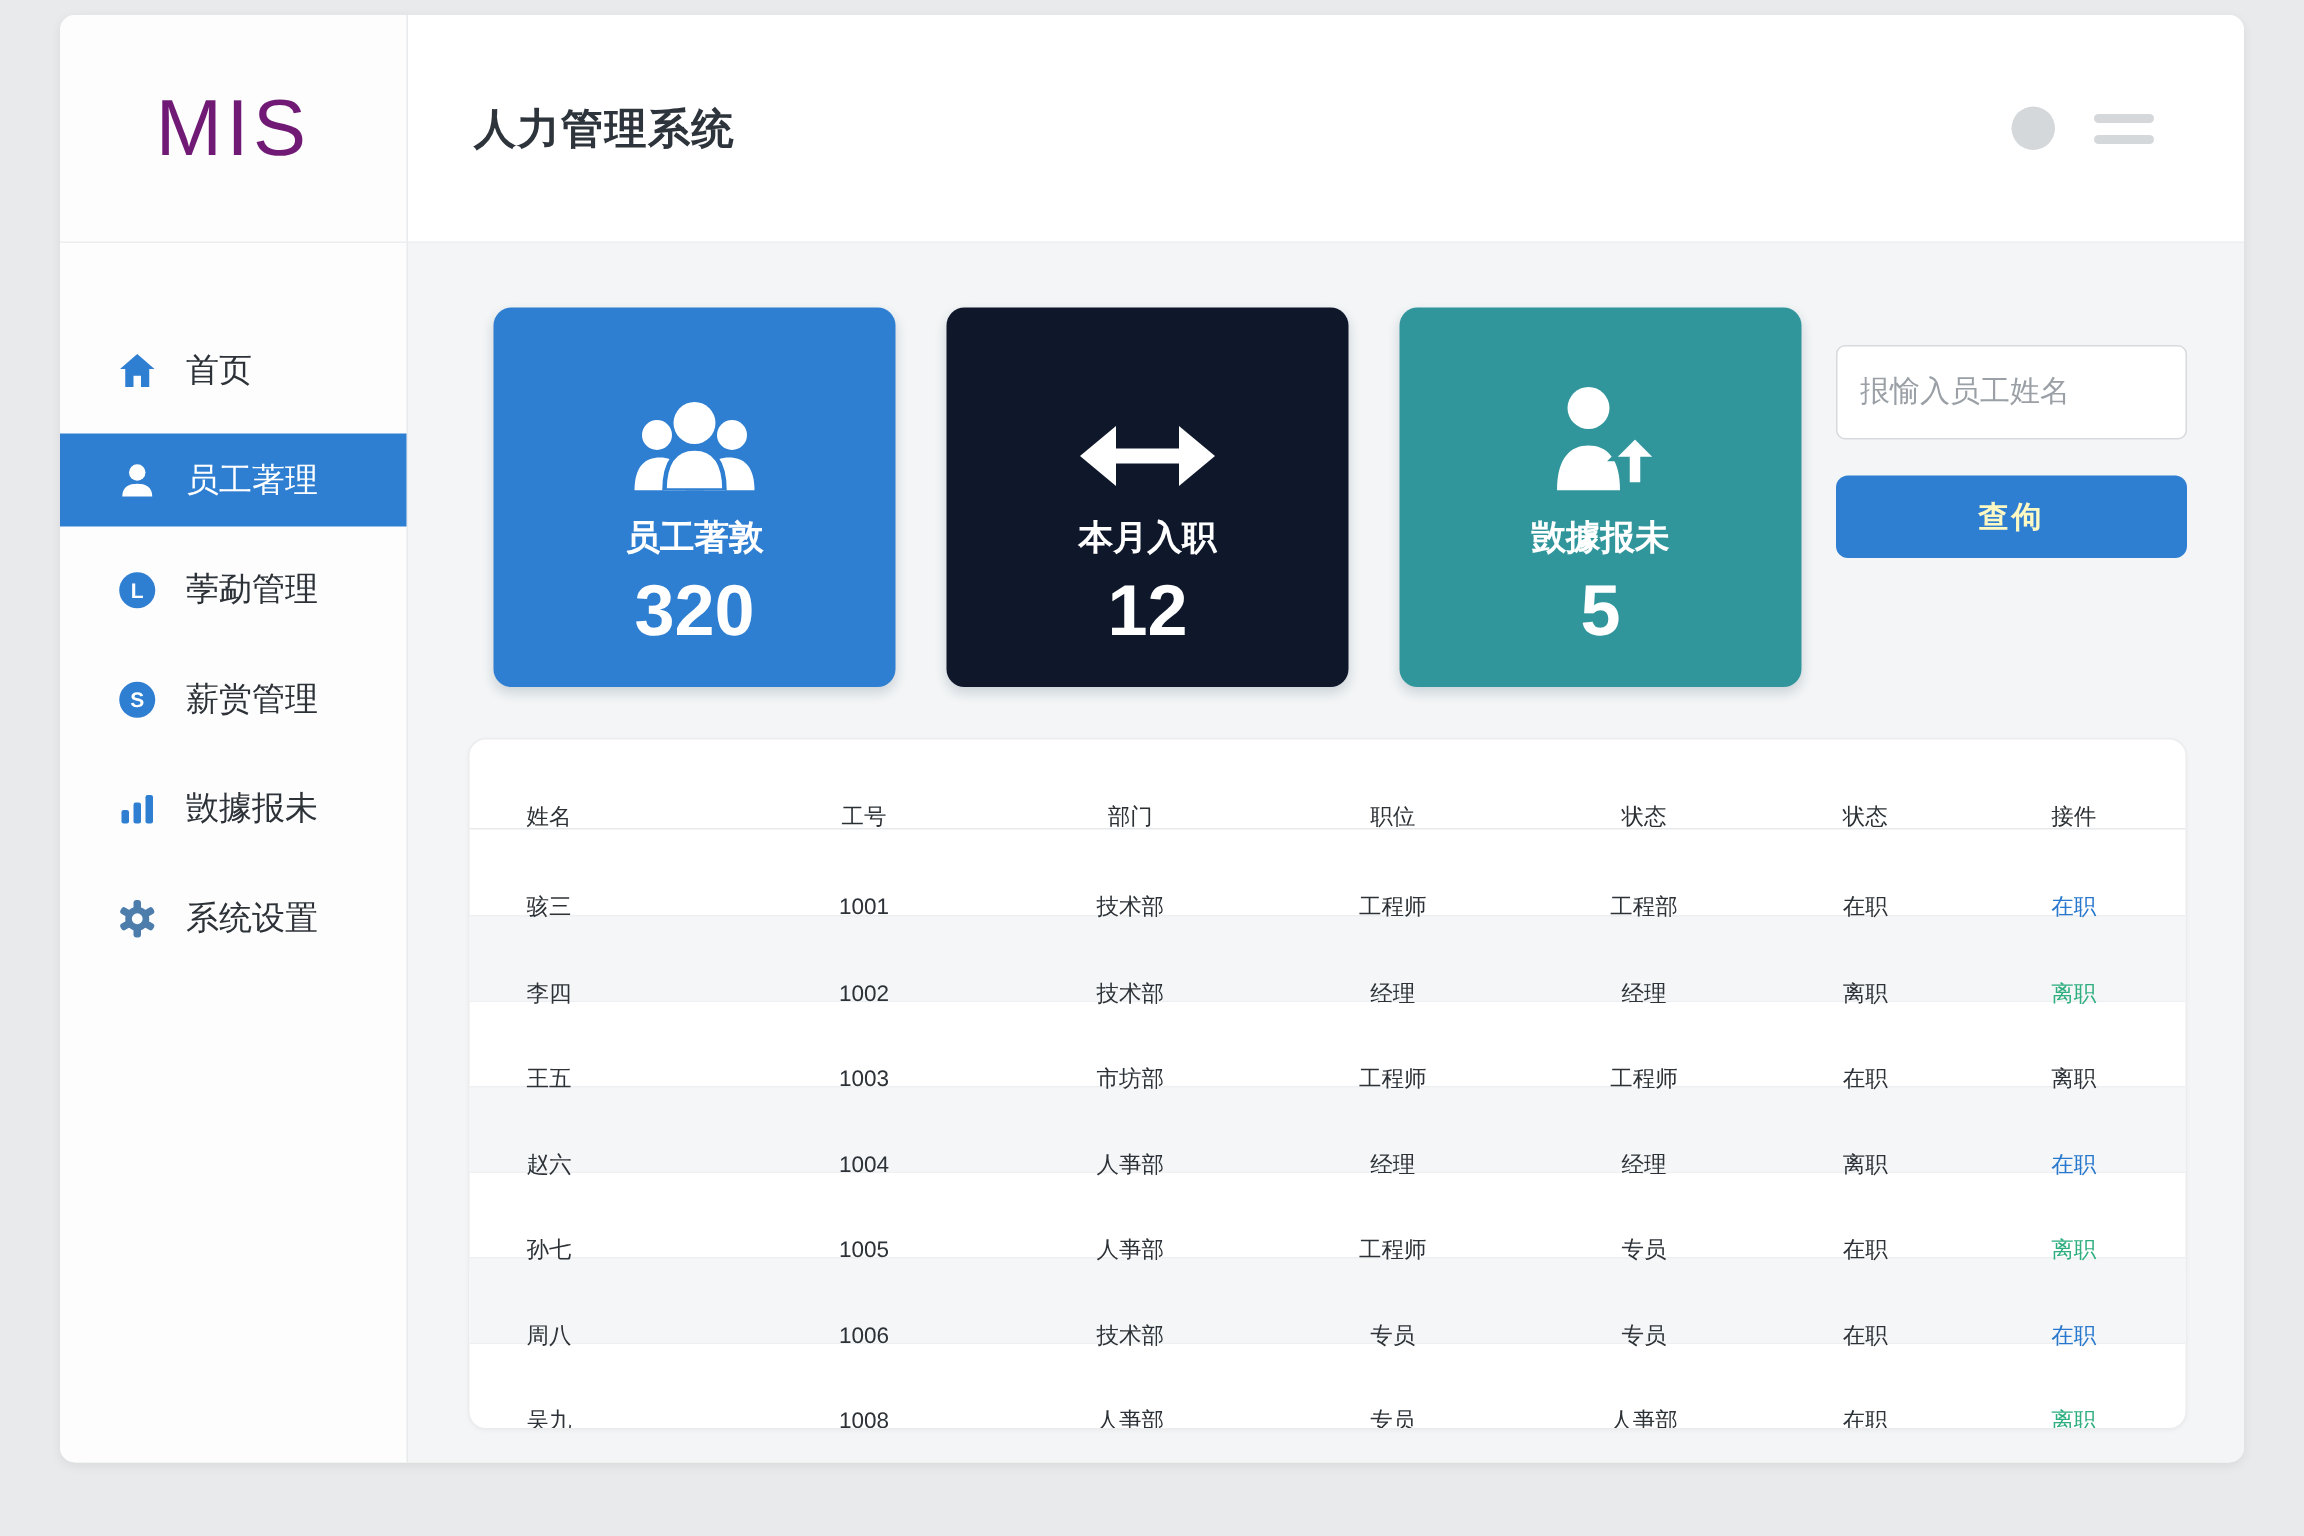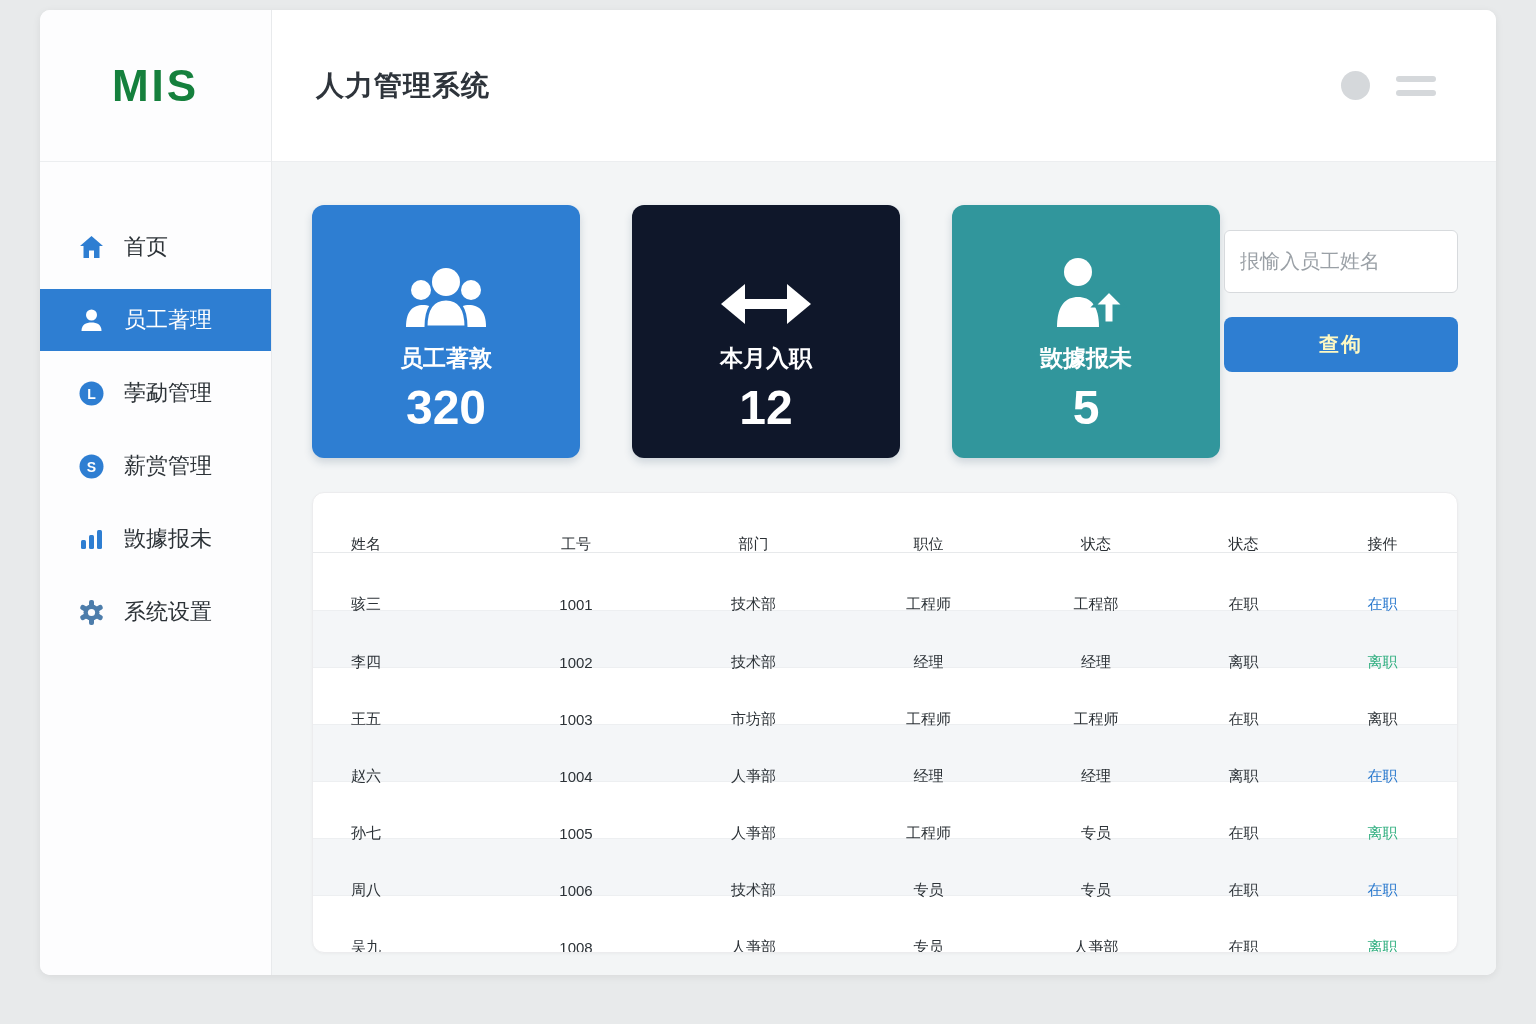--- a/index.html
+++ b/index.html
@@ -6,39 +6,39 @@
   html,body { width:1536px; height:1024px; }
   body { background:#e8eaeb; font-family:"Liberation Sans","DejaVu Sans",sans-serif; color:#2c3237; position:relative; overflow:hidden; }
 
   .window { position:absolute; left:40px; top:10px; width:1456px; height:965px;
     background:#ffffff; border-radius:10px; box-shadow:0 2px 8px rgba(0,0,0,.07);
     display:grid; grid-template-columns:232px 1fr; grid-template-rows:152px 1fr; overflow:hidden; }
 
   
   .sidebar { grid-row:1/3; grid-column:1; background:#fdfdfe; border-right:1px solid #e8eaec; display:flex; flex-direction:column; }
   .logo-area { height:152px; flex:0 0 152px; border-bottom:1px solid #eceef0; display:flex; align-items:center; justify-content:center; }
-  .logo { font-size:44px; font-weight:700; letter-spacing:3px; color:#15803d; }
+  .logo { font-size:53px; font-weight:400; letter-spacing:3px; color:#701a75; }
   .nav { padding-top:54px; display:flex; flex-direction:column; gap:11px; }
   .nav-item { height:62px; display:flex; align-items:center; gap:19px; padding-left:38px; font-size:22px; font-weight:500; color:#2c3237; cursor:pointer;text-align:right; }
   .nav-item.active { background:#2e7ed2; color:#ffffff; }
   .nav-icon { width:27px; height:27px; flex:0 0 27px; display:flex; align-items:center; justify-content:center; }
 
   
   .header { grid-row:1; grid-column:2; background:#ffffff; border-bottom:1px solid #eceef0;
     display:flex; align-items:center; padding:0 60px 0 44px; }
   .page-title { font-size:28px; font-weight:700; color:#2e343b; letter-spacing:1px; }
   .header-right { margin-left:auto; display:flex; align-items:center; gap:26px; }
   .avatar { width:29px; height:29px; border-radius:50%; background:#d5d8db; cursor:pointer; }
   .menu-bars { width:40px; display:flex; flex-direction:column; gap:8px; cursor:pointer; }
   .menu-bars i { display:block; height:6px; border-radius:3px; background:#d5d8db; }
 
   
   .content { grid-row:2; grid-column:2; background:#f3f5f6; position:relative; padding:43px 38px 0 40px; }
 
-  .cards { display:flex; gap:52px; }
+  .cards { display:flex; gap:34px;margin-left:17px; }
   .card { width:268px; height:253px; border-radius:12px; color:#fff; display:flex; flex-direction:column;
     align-items:center; justify-content:center; box-shadow:0 4px 8px rgba(30,60,90,.18); }
   .card-blue { background:#2e7ed2; }
   .card-teal { background:#0f172a; }
   .card-dteal { background:#31969c; }
   .card-icon { height:96px; display:flex; align-items:flex-end; justify-content:center; margin-bottom:16px; }
   .card-label { font-size:23px; font-weight:600; margin-bottom:10px; }
   .card-value { font-size:48px; font-weight:700; line-height:1; }
 
   .search-area { position:absolute; top:68px; right:38px; width:234px; }

